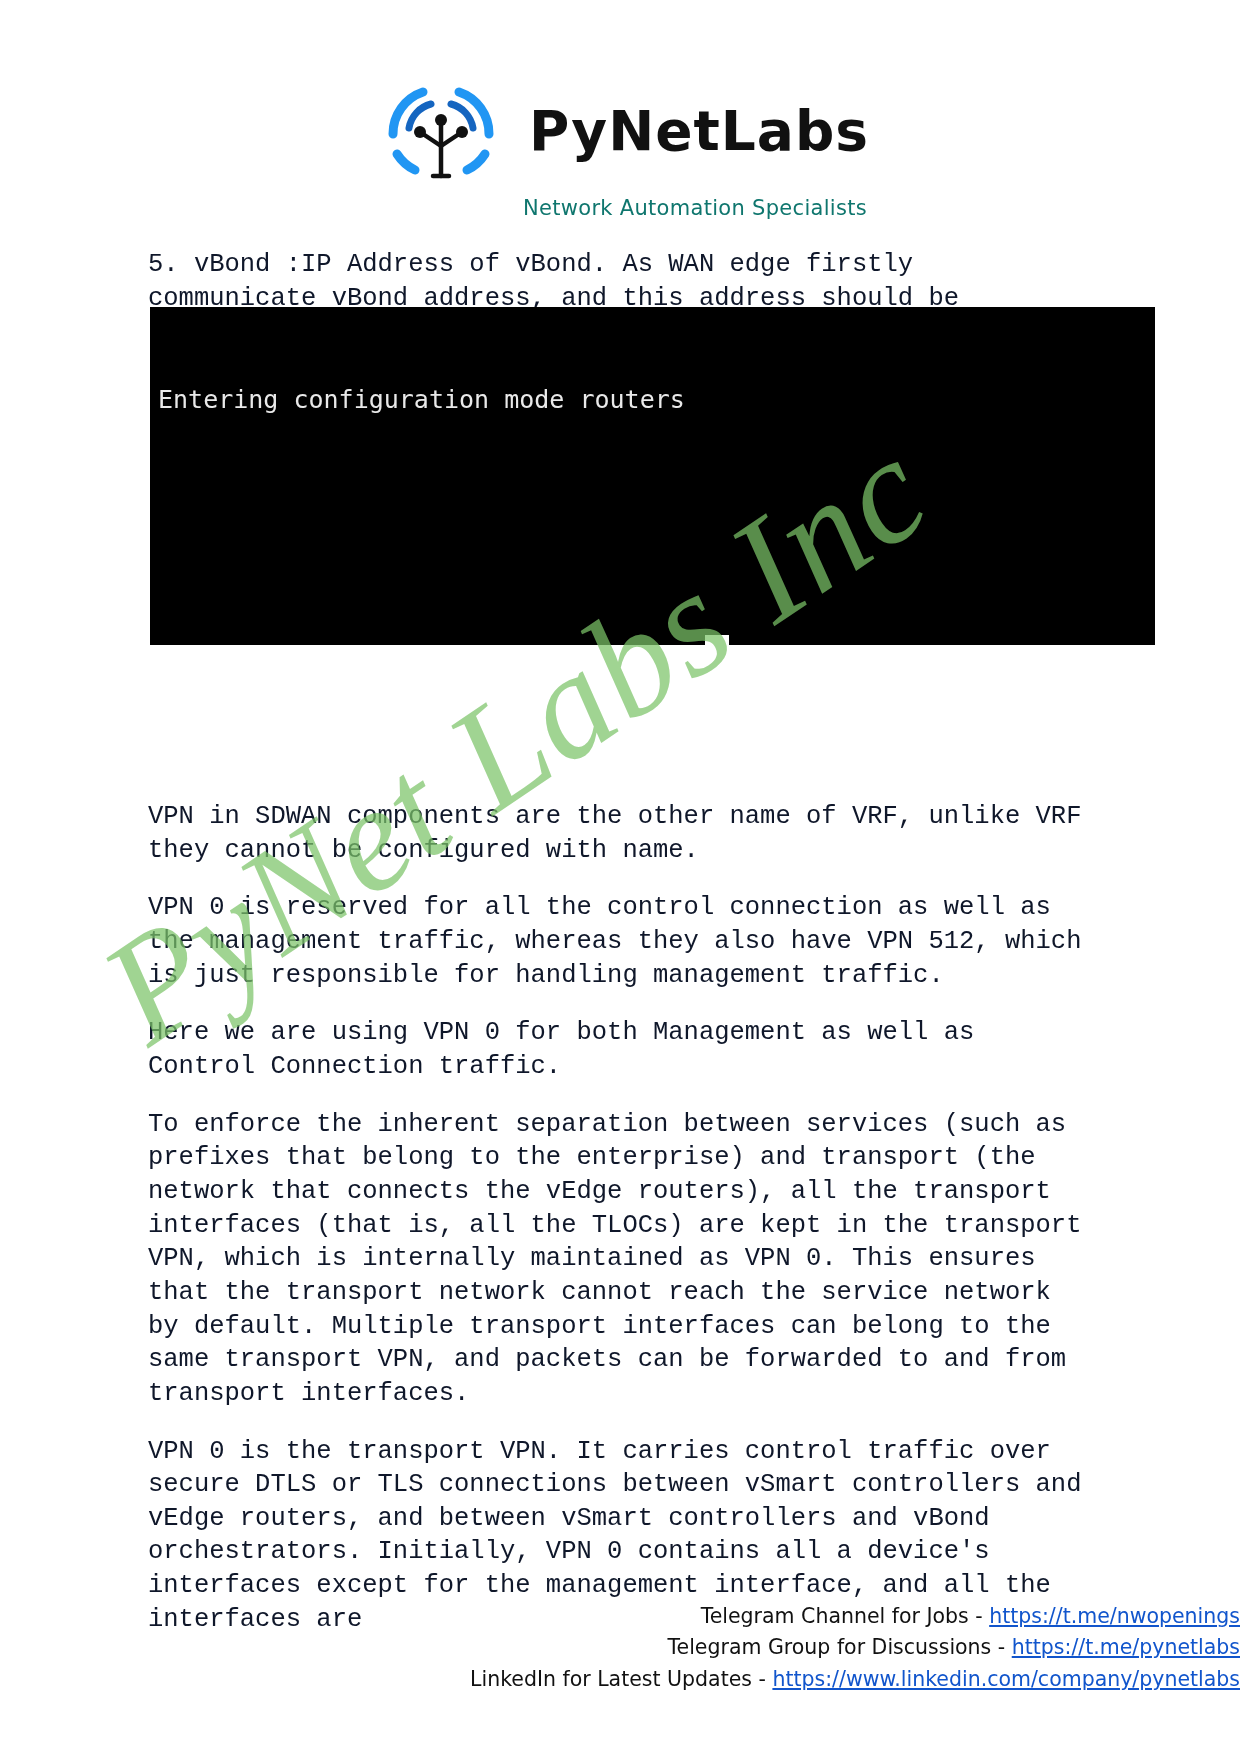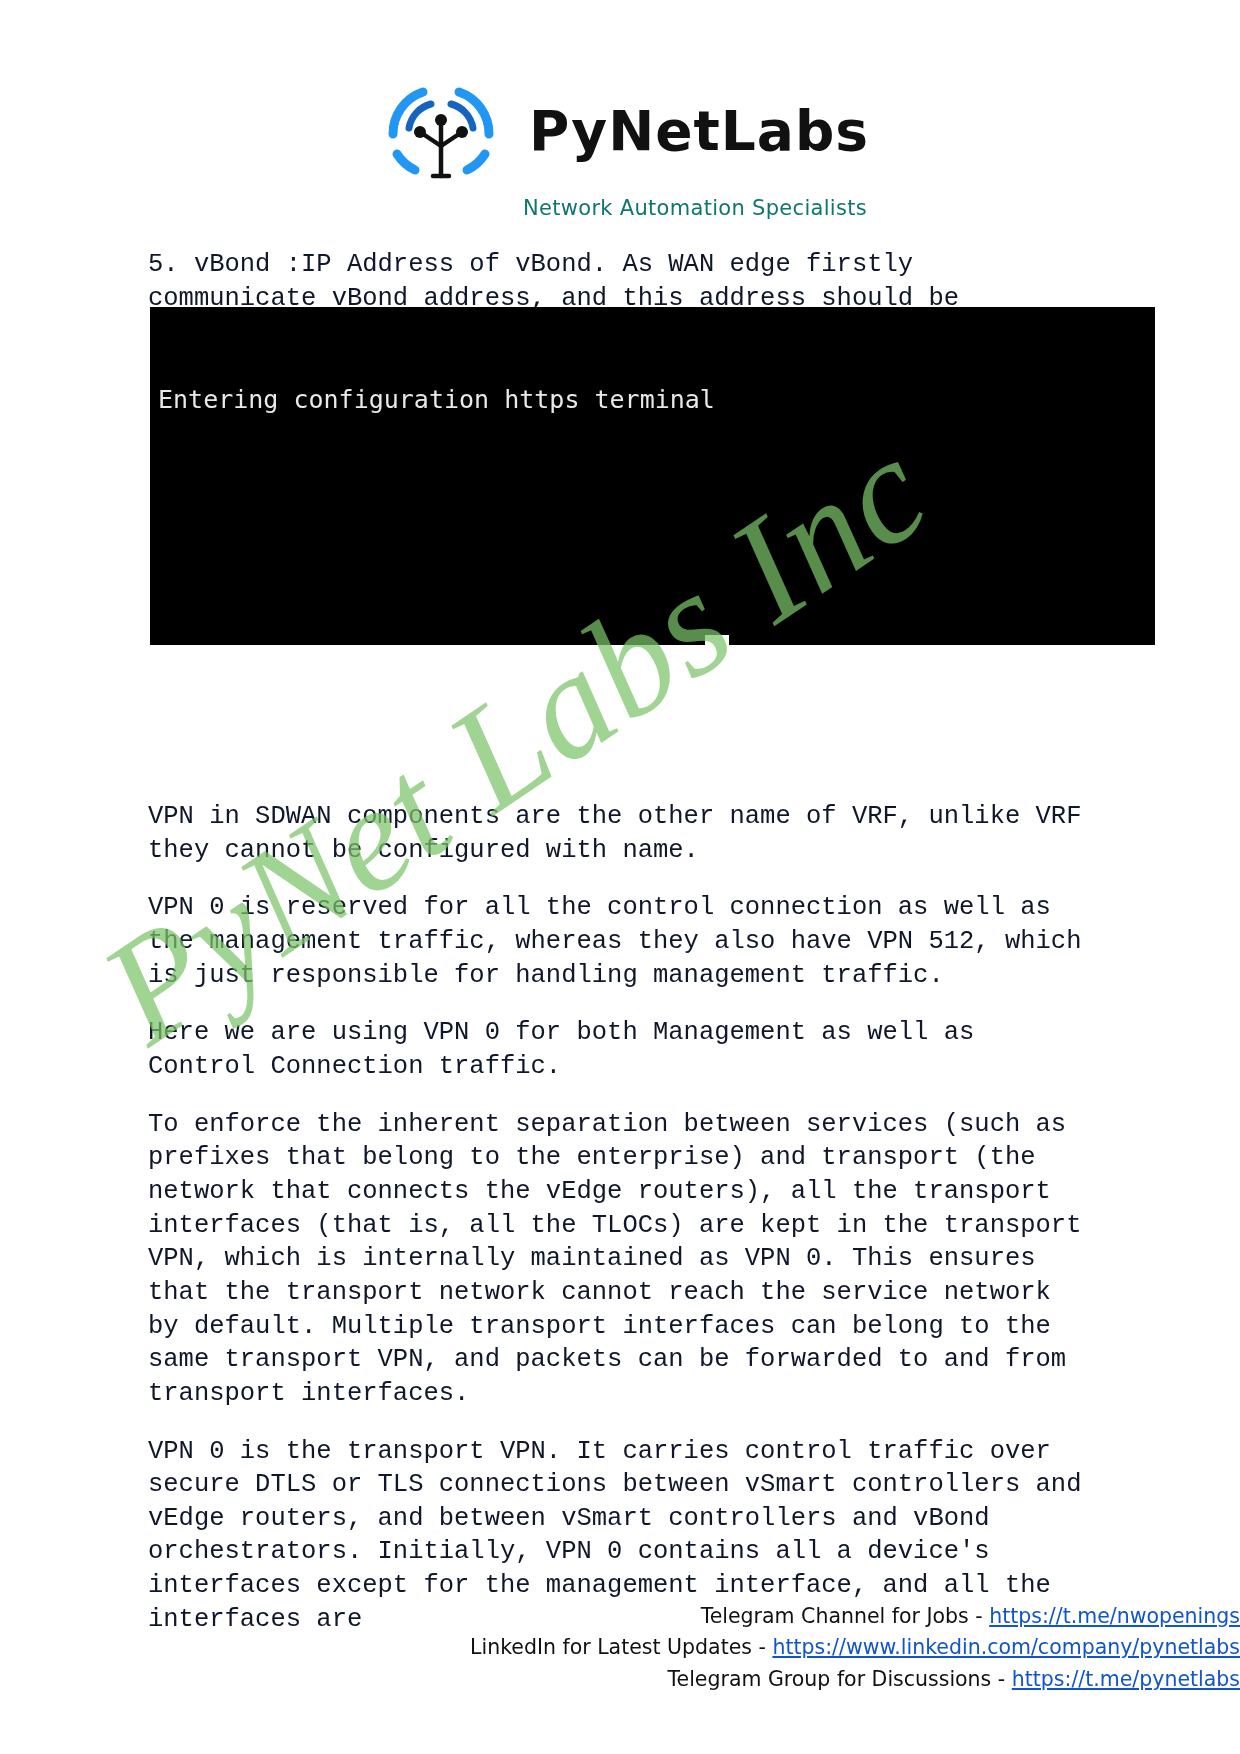--- a/index.html
+++ b/index.html
@@ -185,21 +185,21 @@
       <div class="logo-text">PyNetLabs</div>
     </div>
     <div class="logo-tagline">Network Automation Specialists</div>
   </div>
 
   <div class="content">
     <p class="body-text tight">5. vBond :IP Address of vBond. As WAN edge firstly communicate vBond address, and this address should be reachable.</p>
   </div>
 
   <div class="terminal">
-    <div class="line">Entering configuration https terminal</div>
+    <div class="line">Entering configuration mode routers</div>
     
     
     
     
     
     
     
     <div class="cursor-block"></div>
   </div>
 
@@ -213,20 +213,20 @@
     <p class="body-text">Here we are using VPN 0 for both Management as well as Control Connection traffic.</p>
     <p class="body-text">To enforce the inherent separation between services (such as prefixes that belong to the enterprise) and transport (the network that connects the vEdge routers), all the transport interfaces (that is, all the TLOCs) are kept in the transport VPN, which is internally maintained as VPN 0. This ensures that the transport network cannot reach the service network by default. Multiple transport interfaces can belong to the same transport VPN, and packets can be forwarded to and from transport interfaces.</p>
     <p class="body-text">VPN 0 is the transport VPN. It carries control traffic over secure DTLS or TLS connections between vSmart controllers and vEdge routers, and between vSmart controllers and vBond orchestrators. Initially, VPN 0 contains all a device's interfaces except for the management interface, and all the interfaces are</p>
   </div>
 
   <div class="footer">
     <div>
       <span>Telegram Channel for Jobs - </span><a class="link" href="#">https://t.me/nwopenings</a>
     </div>
     <div>
+      <span>Telegram Group for Discussions - </span><a class="link" href="#">https://t.me/pynetlabs</a>
+    </div>
+    <div>
       <span>LinkedIn for Latest Updates - </span><a class="link" href="#">https://www.linkedin.com/company/pynetlabs</a>
     </div>
-    <div>
-      <span>Telegram Group for Discussions - </span><a class="link" href="#">https://t.me/pynetlabs</a>
-    </div>
   </div>
 
 </div>
 
 </body></html>

